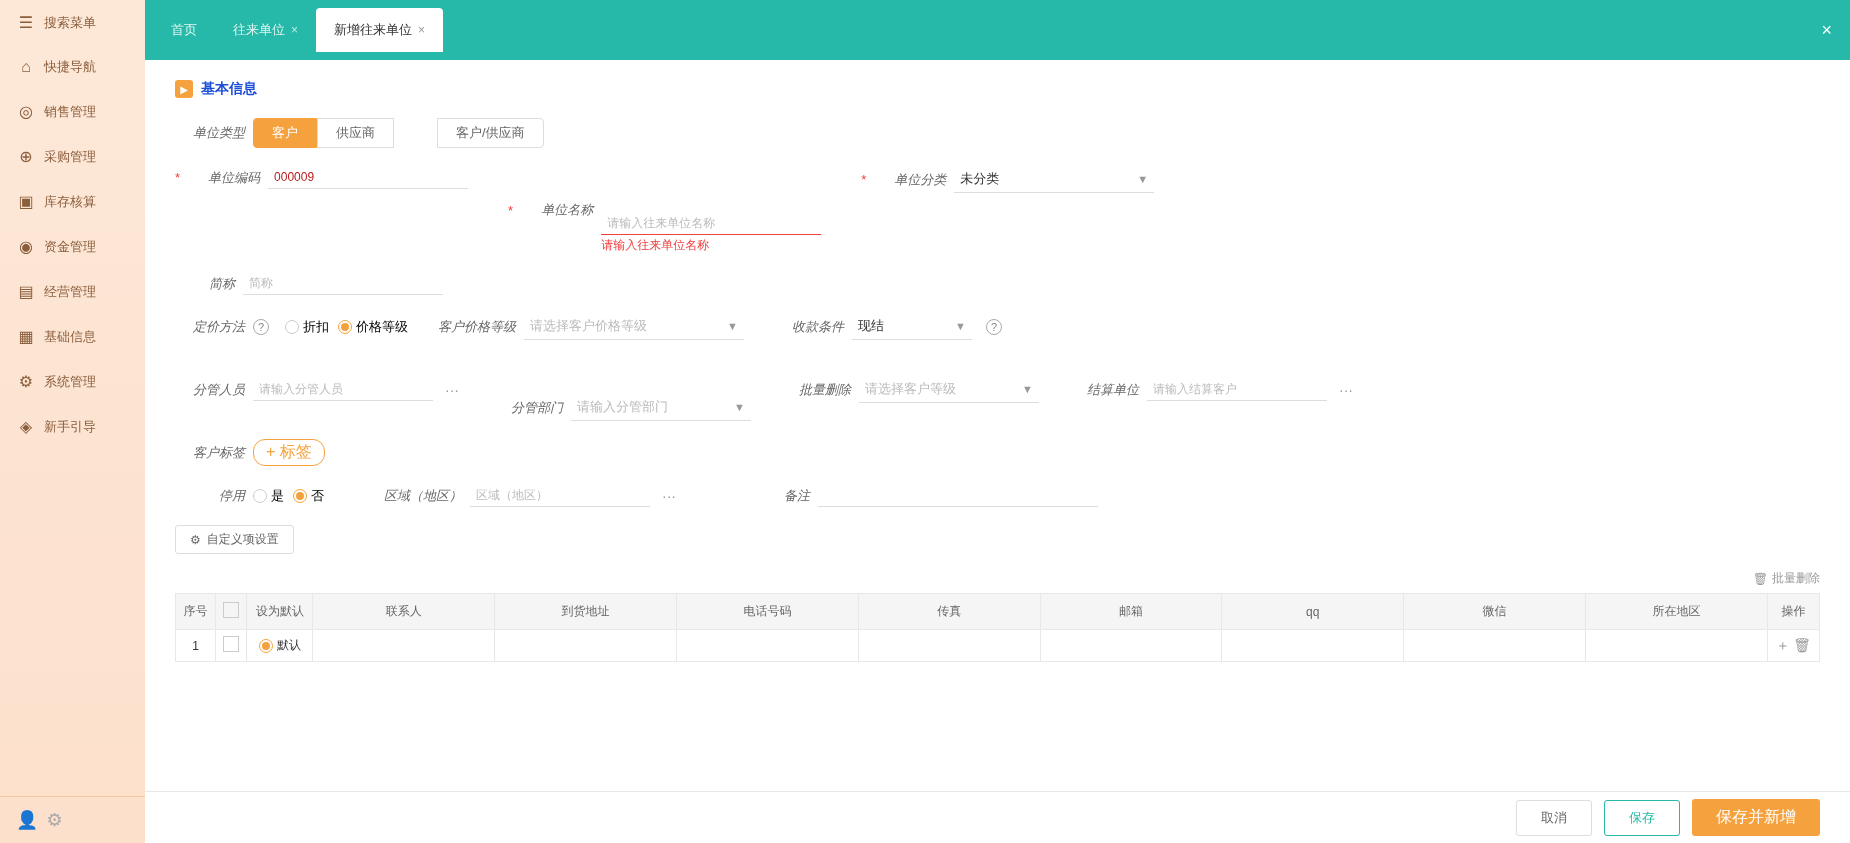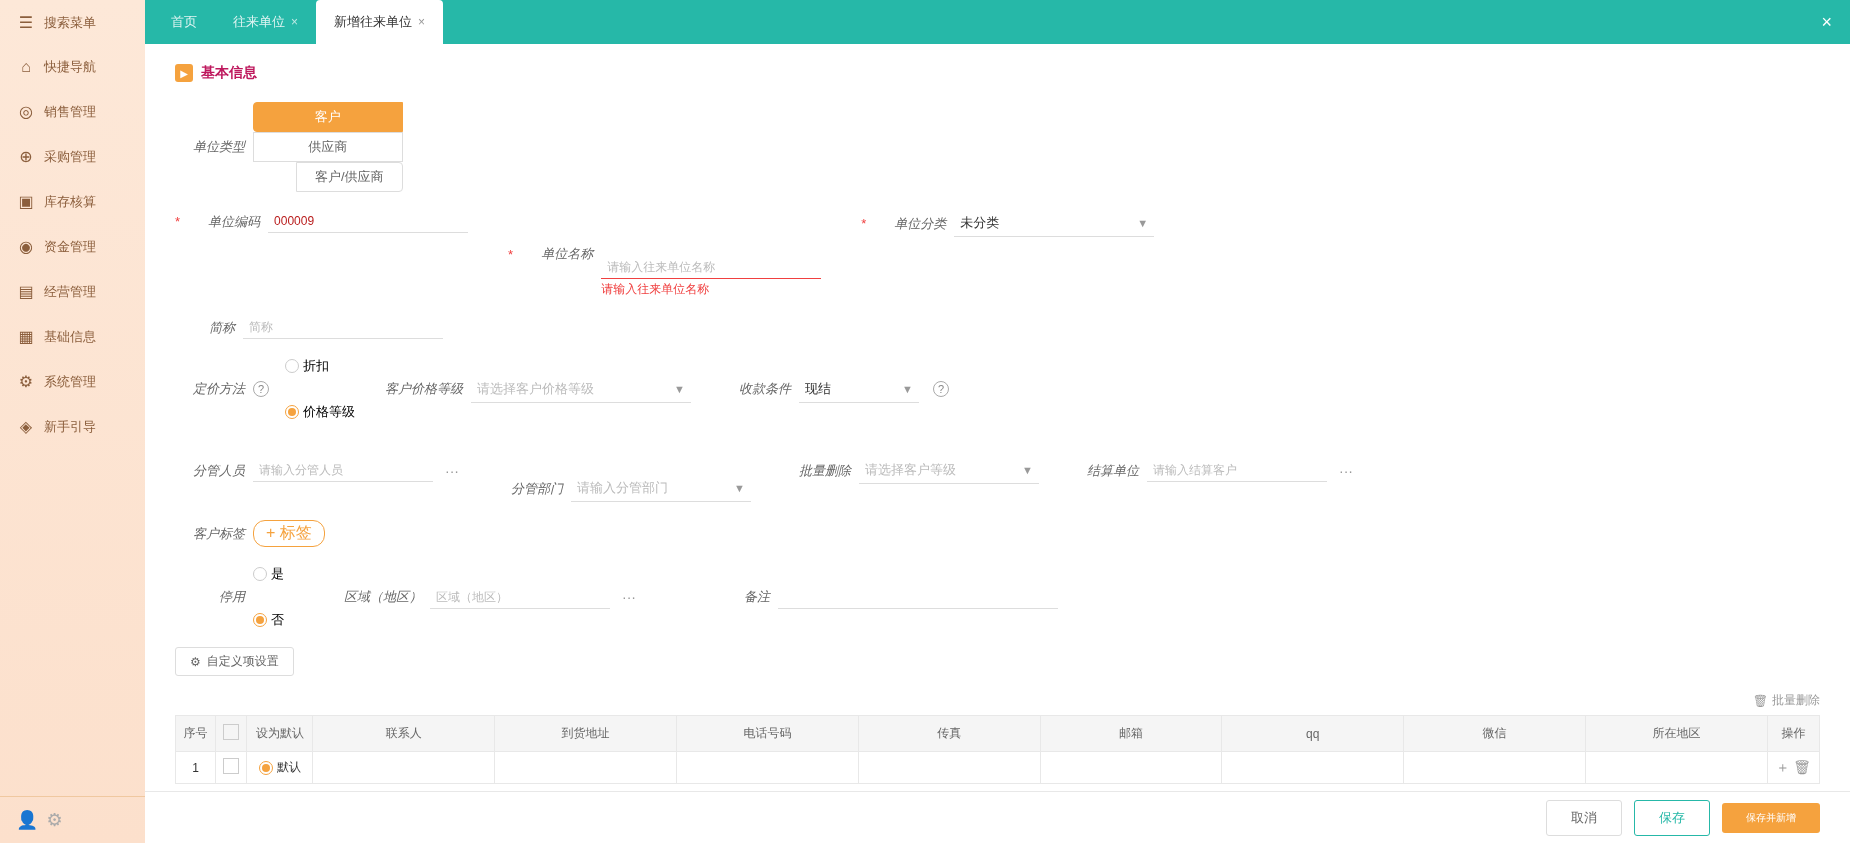--- a/index.html
+++ b/index.html
@@ -41,21 +41,21 @@
       flex-direction: column;
       height: 100%;
       overflow: hidden;
     }
 
     
     .tab-bar {
       background: #26b8a8;
       display: flex;
       align-items: center;
-      height: 44px;
+      height: 60px;
       padding: 0 8px;
       gap: 0;
     }
     .tab {
       display: flex;
       align-items: center;
       gap: 6px;
       padding: 0 18px;
       height: 44px;
       color: rgba(255,255,255,0.85);
@@ -103,21 +103,21 @@
       border-radius: 3px;
       display: flex;
       align-items: center;
       justify-content: center;
       color: white;
       font-size: 10px;
     }
     .section-title {
       font-size: 14px;
       font-weight: bold;
-      color: #be185d;
+      color: #1d4ed8;
     }
 
     
     .form-row {
       display: flex;
       align-items: flex-start;
       margin-bottom: 18px;
       gap: 0;
     }
     .form-field {
@@ -156,21 +156,20 @@
     .form-input-wrapper {
       display: flex;
       flex-direction: column;
       margin-top: 46px;
     }
 
     
     .unit-type-group {
       display: flex;
       gap: 0;
-      flex-direction: column;
     }
     .unit-btn {
       padding: 5px 18px;
       border: 1px solid #ddd;
       background: white;
       cursor: pointer;
       font-size: 13px;
       color: #666;
     }
     .unit-btn.active {
@@ -189,21 +188,21 @@
       padding: 4px 6px;
       cursor: pointer;
       width: 180px;
       justify-content: space-between;
     }
     .dropdown-text { color: #333; font-size: 13px; }
     .dropdown-text.placeholder { color: #bbb; }
     .dropdown-arrow { color: #999; font-size: 11px; }
 
     
-    .radio-group { display: flex; align-items: flex-start; gap: 28px; flex-direction: column; }
+    .radio-group { display: flex; align-items: flex-start; gap: 9px; }
     .radio-item { display: flex; align-items: center; gap: 4px; cursor: pointer; }
     .radio-outer {
       width: 14px; height: 14px; border-radius: 50%;
       border: 1px solid #ccc;
       display: flex; align-items: center; justify-content: center;
     }
     .radio-outer.checked { border-color: #f5a23e; }
     .radio-inner {
       width: 8px; height: 8px; border-radius: 50%;
       background: #f5a23e;
@@ -318,21 +317,21 @@
       cursor: pointer;
       font-size: 13px;
       color: #26b8a8;
       border-radius: 3px;
     }
     .btn-save-new {
       padding: 8px 24px;
       border: none;
       background: #f5a23e;
       cursor: pointer;
-      font-size: 10px;
+      font-size: 16px;
       color: white;
       border-radius: 3px;
     }
 
     .checkbox-cell {
       width: 16px; height: 16px;
       border: 1px solid #ccc;
       display: inline-block;
       cursor: pointer;
     }

